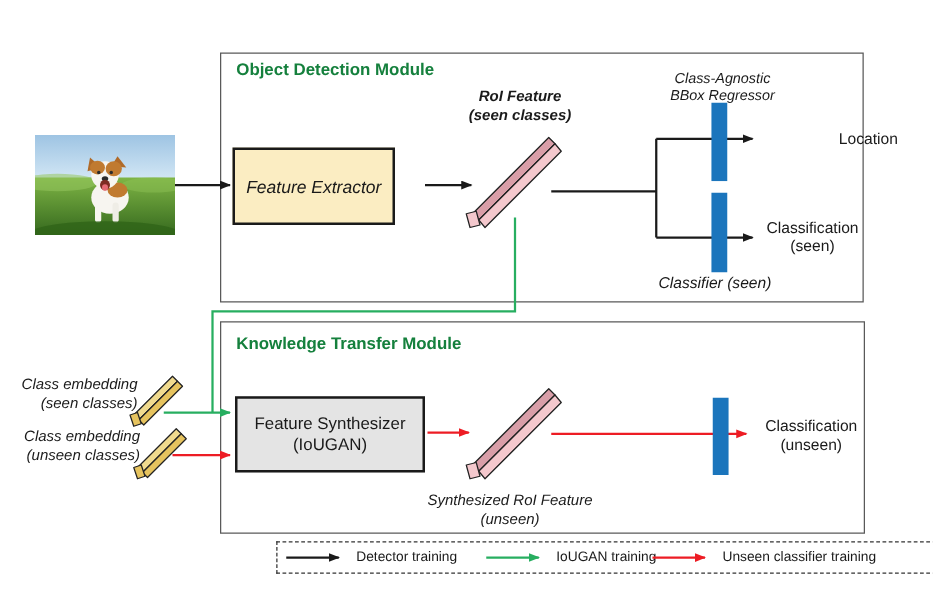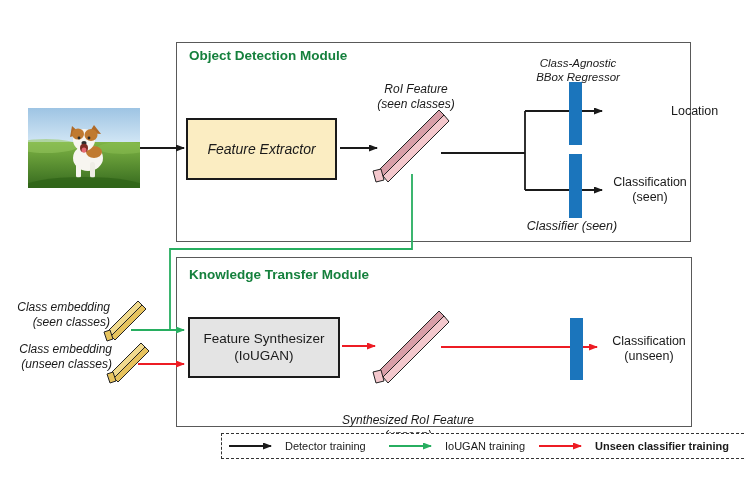--- a/index.html
+++ b/index.html
@@ -70,21 +70,21 @@
       <ellipse cx="63" cy="27" rx="6.5" ry="6" fill="#C07A30"></ellipse>
       <circle cx="51" cy="30" r="1.4" fill="#2b2b2b"></circle>
       <circle cx="61" cy="30" r="1.4" fill="#2b2b2b"></circle>
       <ellipse cx="56" cy="35" rx="2.6" ry="2" fill="#2b2b2b"></ellipse>
       <ellipse cx="56" cy="40" rx="4" ry="4.2" fill="#7E2B22"></ellipse>
       <ellipse cx="56" cy="42" rx="2.4" ry="2.6" fill="#E66A74"></ellipse>
     </g>
     <ellipse cx="56" cy="80" rx="62" ry="11" fill="#2F6418" opacity="0.8"></ellipse>
   </svg>
 
-  <div class="procbox fe-box" style="left:186px;top:118px;width:151px;height:62px;">
+  <div class="procbox fe-box" style="left:186px;top:118px;width:130px;height:62px;">
     <span>Feature Extractor</span>
   </div>
   <div class="procbox synth-box" style="left:188px;top:317px;width:152px;height:61px;">
     <span>Feature Synthesizer</span>
     <span>(IoUGAN)</span>
   </div>
 
   <svg class="abs" style="left:0;top:0;" width="746" height="480" viewBox="0 0 746 480">
     <defs>
       <marker id="mB" markerWidth="9" markerHeight="8" refX="8" refY="3.5" orient="auto" markerUnits="userSpaceOnUse">
@@ -151,21 +151,21 @@
   <svg class="abs" style="left:569px;top:154px;" width="13" height="64" viewBox="0 0 13 64">
     <rect width="13" height="64" fill="#1B75BC"></rect>
   </svg>
   <svg class="abs" style="left:570px;top:318px;" width="13" height="62" viewBox="0 0 13 62">
     <rect width="13" height="62" fill="#1B75BC"></rect>
   </svg>
 
   <div class="module-title" style="left:189px;top:48px;">Object Detection Module</div>
   <div class="module-title" style="left:189px;top:267px;">Knowledge Transfer Module</div>
 
-  <div class="lbl it sz12 ctr" style="left:416px;top:82px;">
+  <div class="lbl it sz12 ctr" style="left:416px;top:70px;font-weight:bold;">
     <div>RoI Feature</div>
     <div>(seen classes)</div>
   </div>
 
   <div class="lbl it sz11 ctr" style="left:578px;top:56px;">
     <div>Class-Agnostic</div>
     <div>BBox Regressor</div>
   </div>
 
   <div class="lbl sz125" style="left:627px;top:104px;margin-left:44px;">Location</div>
@@ -180,21 +180,21 @@
   <div class="lbl it sz12 rightalign" style="left:8px;top:300px;width:102px;">
     <div>Class embedding</div>
     <div>(seen classes)</div>
   </div>
 
   <div class="lbl it sz12 rightalign" style="left:8px;top:342px;width:104px;">
     <div>Class embedding</div>
     <div>(unseen classes)</div>
   </div>
 
-  <div class="lbl it sz12 ctr" style="left:408px;top:393px;margin-top:20px;">
+  <div class="lbl it sz12 ctr" style="left:408px;top:393px;">
     <div>Synthesized RoI Feature</div>
     <div>(unseen)</div>
   </div>
 
 
   <div class="lbl sz125 ctr" style="left:649px;top:334px;">
     <div>Classification</div>
     <div>(unseen)</div>
   </div>
 
@@ -204,21 +204,21 @@
         <line x1="1" y1="5" x2="43" y2="5" stroke="#1a1a1a" stroke-width="1.8" marker-end="url(#mB)"></line>
       </svg>
       <span>Detector training</span>
     </div>
     <div class="leg-item" style="left:166px;">
       <svg width="50" height="10" viewBox="0 0 50 10">
         <line x1="1" y1="5" x2="43" y2="5" stroke="#27AE60" stroke-width="1.8" marker-end="url(#mG)"></line>
       </svg>
       <span>IoUGAN training</span>
     </div>
-    <div class="leg-item" style="left:316px;font-weight:bold;">
+    <div class="leg-item" style="left:299px;">
       <svg width="50" height="10" viewBox="0 0 50 10">
         <line x1="1" y1="5" x2="43" y2="5" stroke="#ED1C24" stroke-width="1.8" marker-end="url(#mR)"></line>
       </svg>
       <span>Unseen classifier training</span>
     </div>
   </div>
 
 </div>
 
 </body></html>

